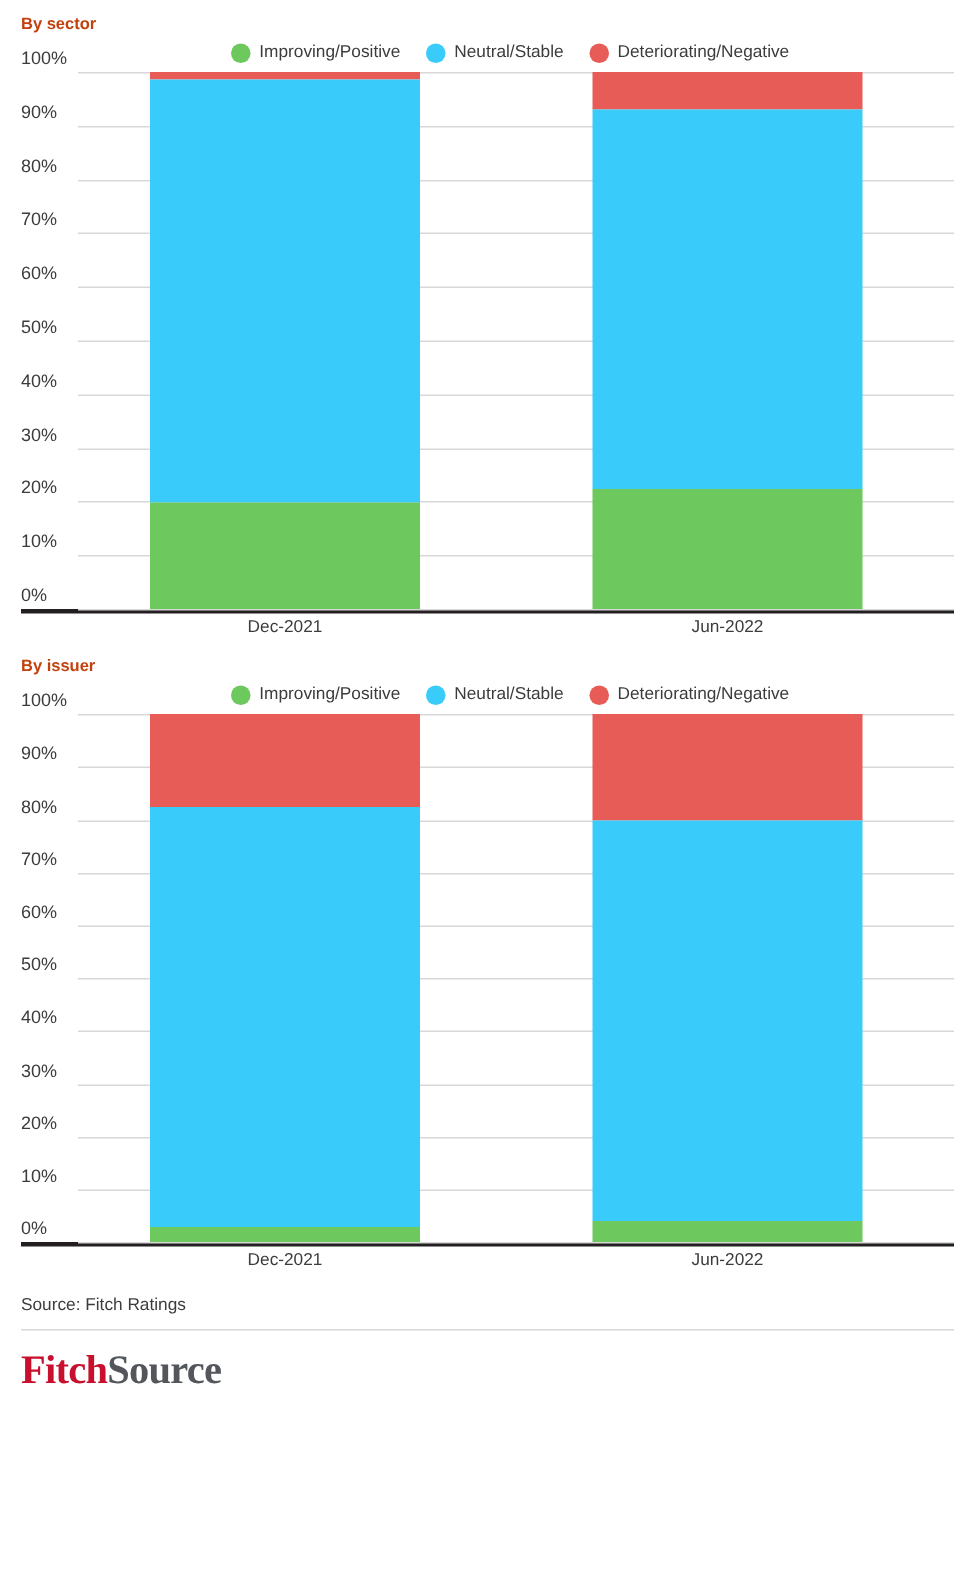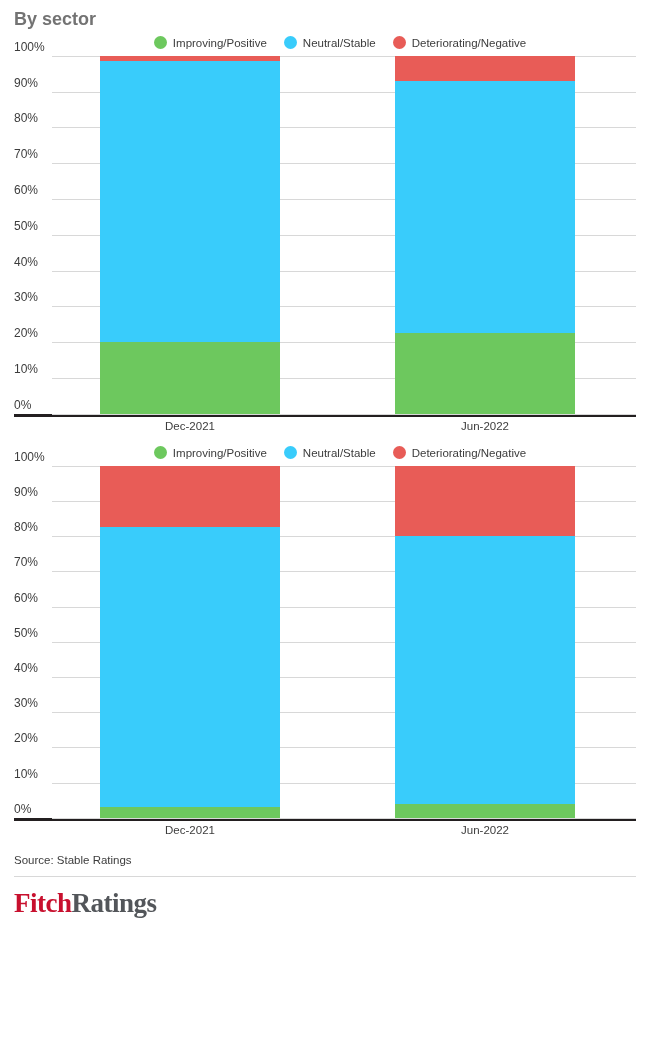--- a/index.html
+++ b/index.html
@@ -28,23 +28,23 @@
   .main-title {
     font-size: 26px;
     font-weight: 400;
     letter-spacing: -0.2px;
     color: #231f20;
     margin: 0;
     padding-top: 17px;
     line-height: 1.1;
   }
   .section-title {
-    font-size: 18px;
+    font-size: 11px;
     font-weight: bold;
-    color: #737373;
+    color: #c2410c;
     margin: 0;
     line-height: 1.1;
   }
   #sector-title { padding-top: 10px; }
   #issuer-title { padding-top: 6px; }
 
   
   .legend {
     display: flex;
     justify-content: center;
@@ -213,20 +213,21 @@
           <div class="seg" title="Neutral/Stable: 70.5%" style="height: 252.39px; background: rgb(57, 204, 251);"></div>
           <div class="seg" title="Deteriorating/Negative: 7%" style="height: 25.06px; background: rgb(232, 92, 87);"></div>
         </div>
       </div>
     <div class="xlabels">
         <div class="xlabel" style="left: 176px;">Dec-2021</div>
         <div class="xlabel" style="left: 471px;">Jun-2022</div>
       </div>
   </div>
 
+  <h2 class="section-title" id="issuer-title">By issuer</h2>
 
   <div class="legend">
     <div class="legend-item">
       <span class="legend-dot" style="background:#6dc85e"></span>
       <span class="legend-label">Improving/Positive</span>
     </div>
     <div class="legend-item">
       <span class="legend-dot" style="background:#39ccfb"></span>
       <span class="legend-label">Neutral/Stable</span>
     </div>
@@ -271,19 +272,19 @@
           <div class="seg" title="Neutral/Stable: 76%" style="height: 267.52px; background: rgb(57, 204, 251);"></div>
           <div class="seg" title="Deteriorating/Negative: 20%" style="height: 70.4px; background: rgb(232, 92, 87);"></div>
         </div>
       </div>
     <div class="xlabels">
         <div class="xlabel" style="left: 176px;">Dec-2021</div>
         <div class="xlabel" style="left: 471px;">Jun-2022</div>
       </div>
   </div>
 
-  <div class="source">Source: Stable Ratings</div>
+  <div class="source">Source: Fitch Ratings</div>
   <div class="footer-rule"></div>
   <div class="logo">
-    <span class="fitch">Fitch</span><span class="ratings">Ratings</span>
+    <span class="fitch">Fitch</span><span class="ratings">Source</span>
   </div>
 
 </div>
 
 </body></html>

